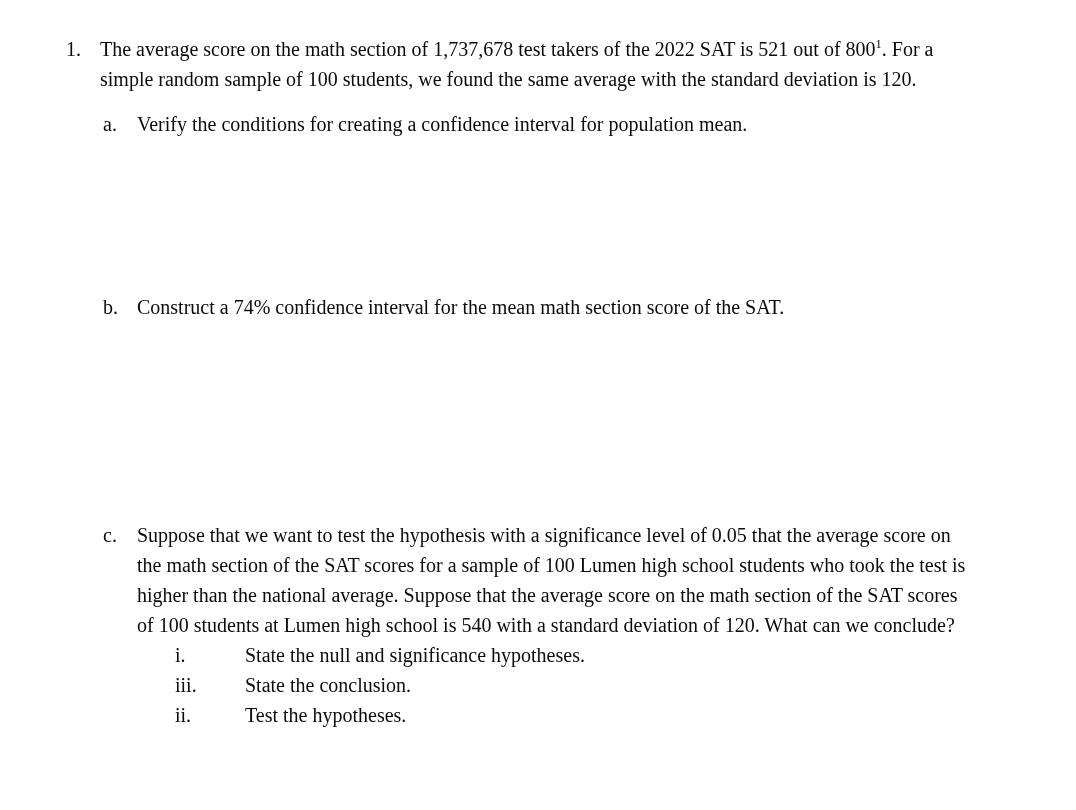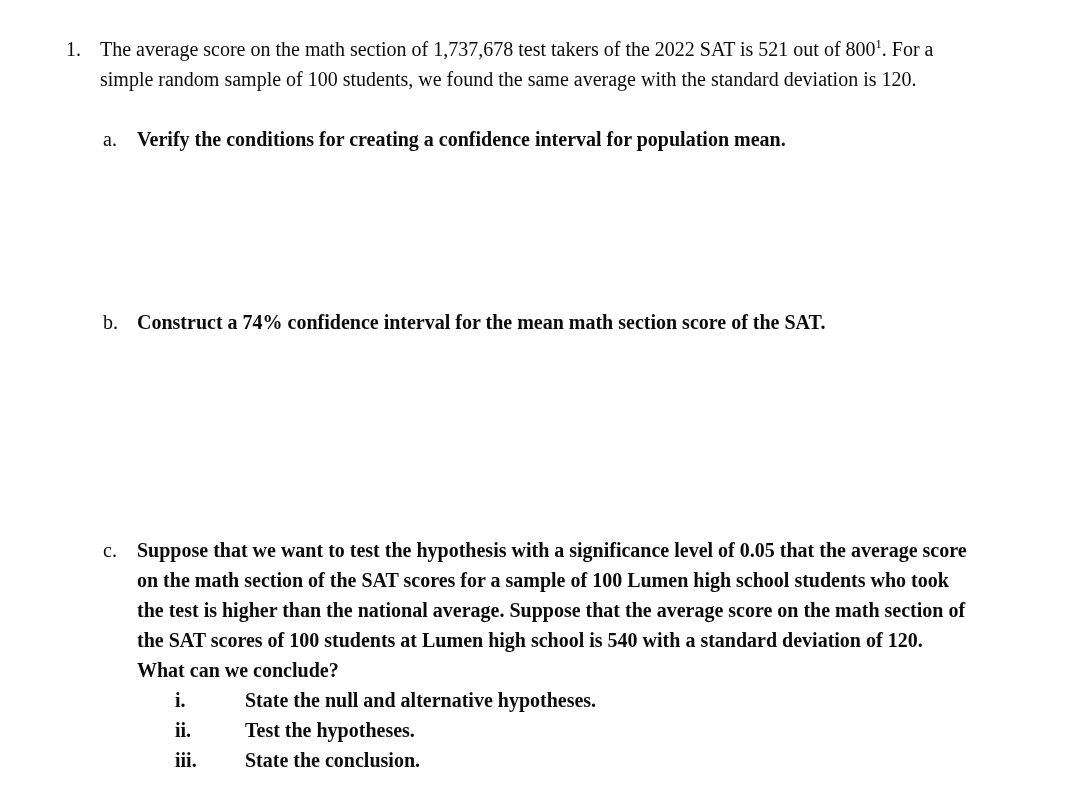--- a/index.html
+++ b/index.html
@@ -23,39 +23,38 @@
   }
   .item-num {
     width: 34px;
     flex: 0 0 34px;
   }
   .item-content {
     flex: 1;
     max-width: 872px;
   }
   .intro-para {
-    margin-bottom: 30px;
+    margin-bottom: 15px;
   }
   sup.footnote {
     font-size: 0.62em;
     line-height: 0;
     vertical-align: super;
   }
   .subpart {
     display: flex;
     align-items: flex-start;
     padding-left: 3px;
   }
   .subpart-label {
     width: 34px;
     flex: 0 0 34px;
   }
   .subpart-text {
     flex: 1;
-    font-weight: bold;
   }
   .subpart-a { margin-bottom: 153px; }
   .subpart-b { margin-bottom: 198px; }
   .subpart-c { margin-bottom: 0; }
   .roman-list {
     margin-left: 38px;
   }
   .roman-row {
     display: flex;
     align-items: flex-start;
@@ -91,29 +90,29 @@
       </div>
 
       <div class="subpart subpart-c">
         <div class="subpart-label">c.</div>
         <div class="subpart-text">
           <div>Suppose that we want to test the hypothesis with a significance level of 0.05 that the average score on the math section of the SAT scores for a sample of 100 Lumen high school students who took the test is higher than the national average. Suppose that the average score on the math section of the SAT scores of 100 students at Lumen high school is 540 with a standard deviation of 120. What can we conclude?</div>
 
           <div class="roman-list">
             <div class="roman-row">
               <div class="roman-label">i.</div>
-              <div class="roman-text">State the null and alternative hypotheses.</div>
+              <div class="roman-text">State the null and significance hypotheses.</div>
+            </div>
+            <div class="roman-row">
+              <div class="roman-label">iii.</div>
+              <div class="roman-text">State the conclusion.</div>
             </div>
             <div class="roman-row">
               <div class="roman-label">ii.</div>
               <div class="roman-text">Test the hypotheses.</div>
-            </div>
-            <div class="roman-row">
-              <div class="roman-label">iii.</div>
-              <div class="roman-text">State the conclusion.</div>
             </div>
           </div>
         </div>
       </div>
 
     </div>
   </div>
 
 </div>
 

